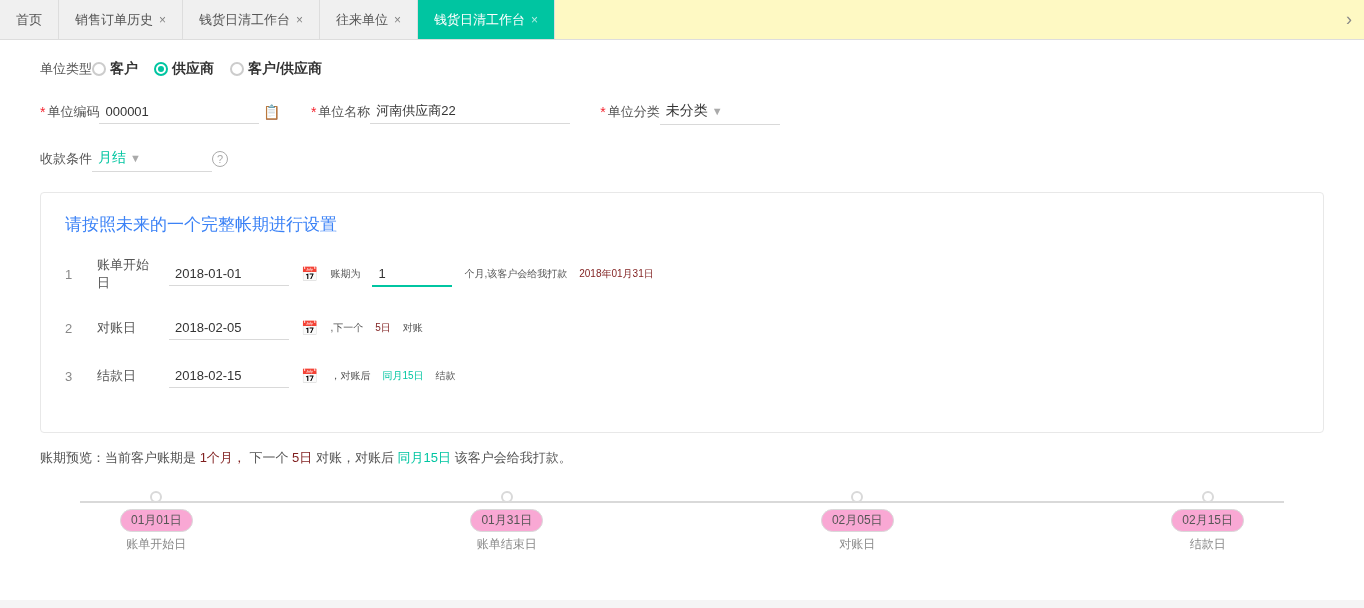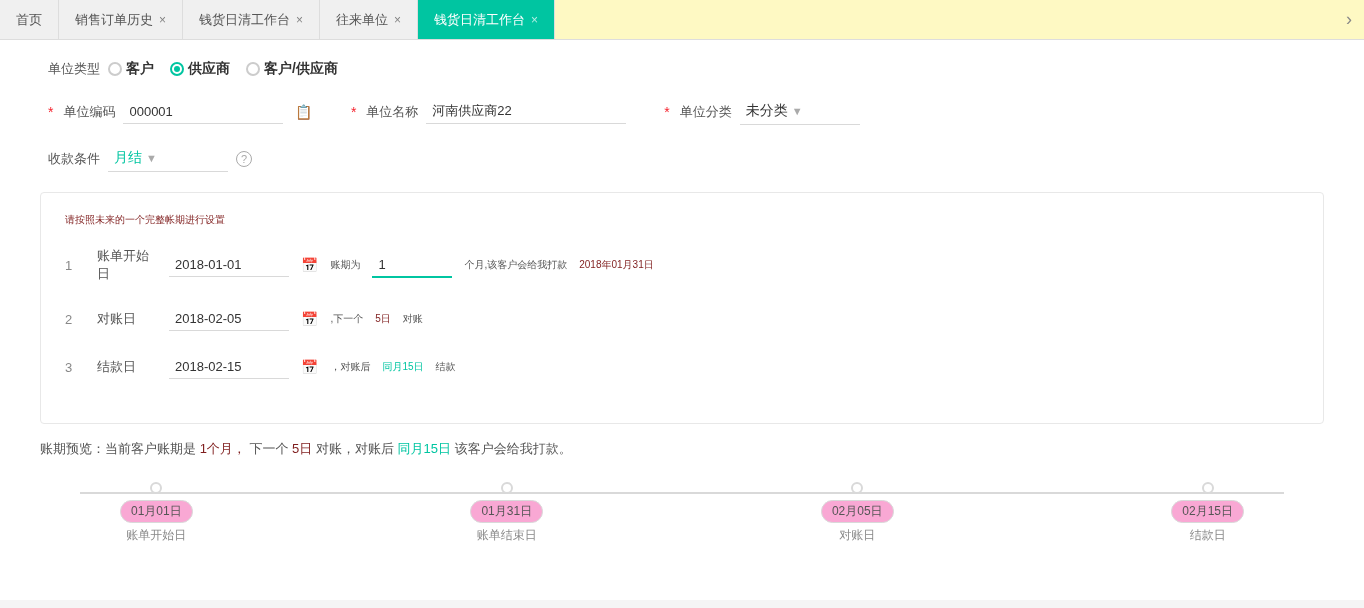--- a/index.html
+++ b/index.html
@@ -51,22 +51,20 @@
     
     .form-row {
       display: flex;
       align-items: center;
       margin-bottom: 20px;
       gap: 30px;
     }
     .form-group {
       display: flex;
       align-items: center;
-      gap: 8px;
-      margin-left: 8px;
     }
     .form-label {
       color: #555;
       white-space: nowrap;
       font-size: 13px;
     }
     .required-star { color: #f5222d; margin-right: 2px; }
 
     
     .radio-group {
@@ -133,22 +131,22 @@
     .select-arrow { color: #aaa; font-size: 11px; }
 
     
     .section-box {
       border: 1px solid #e8e8e8;
       border-radius: 4px;
       padding: 20px 24px;
       margin-bottom: 16px;
     }
     .section-title {
-      font-size: 10px;
-      color: #7f1d1d;
+      font-size: 17px;
+      color: #3b82f6;
       margin-bottom: 20px;
     }
 
     
     .data-row {
       display: flex;
       align-items: center;
       margin-bottom: 24px;
       gap: 12px;
     }

